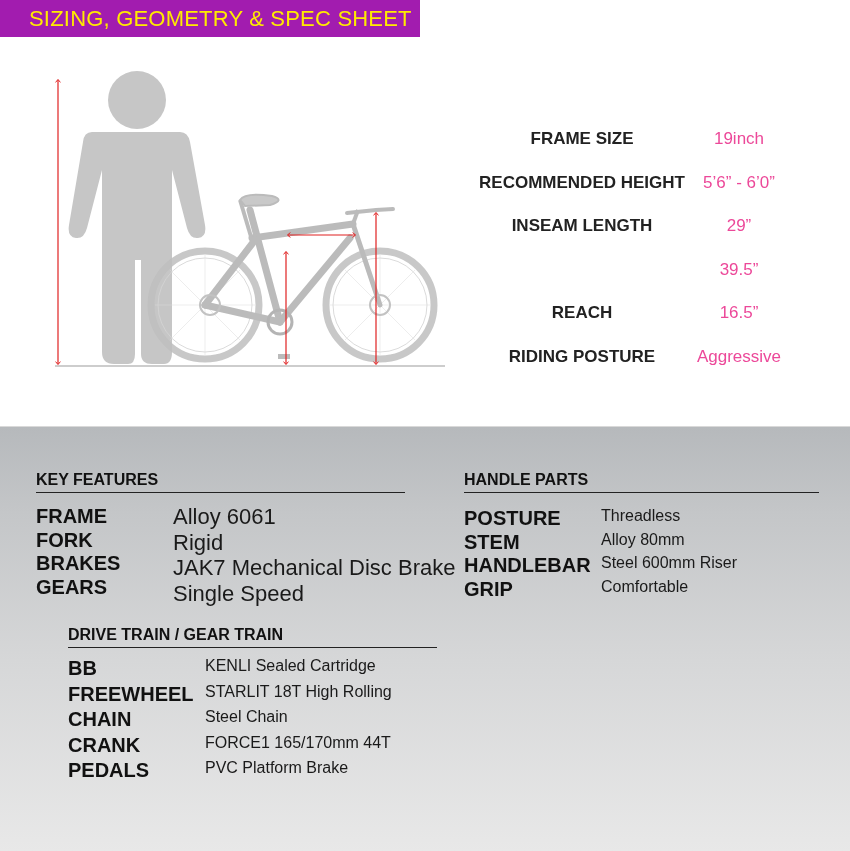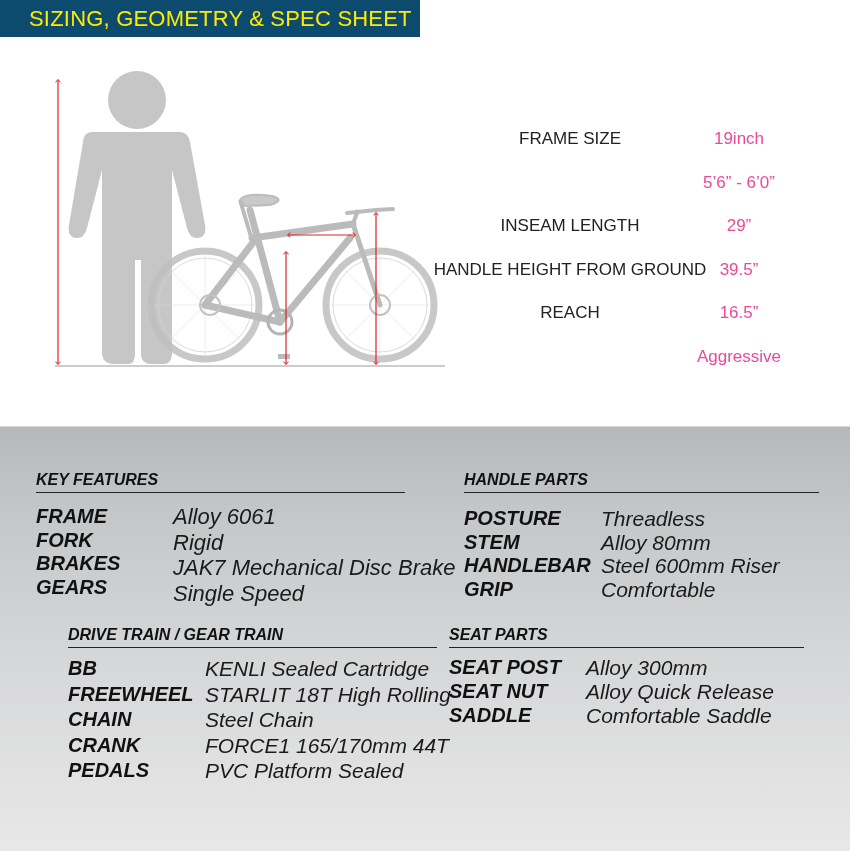--- a/index.html
+++ b/index.html
@@ -1,47 +1,47 @@
 <!DOCTYPE html>
 <html><head>
 <meta charset="utf-8">
 <style>
   * { margin: 0; padding: 0; box-sizing: border-box; }
   html, body { width: 850px; height: 851px; overflow: hidden; background: #ffffff; }
   body { font-family: "Liberation Sans", "DejaVu Sans", sans-serif; color: #1a1a1a; position: relative; }
 
   .title-banner {
     position: absolute; left: 0; top: 0; width: 420px; height: 37px;
-    background: #0c4a6e; color: #ffea00;
+    background: #a21caf; color: #ffea00;
     font-size: 22px; font-weight: normal; letter-spacing: 0.2px;
     display: flex; align-items: center; padding-left: 29px;
   }
 
   .illustration { position: absolute; left: 40px; top: 60px; width: 420px; height: 320px; }
 
   .geometry { position: absolute; left: 430px; top: 120px; width: 400px; }
   .geo-row { position: absolute; left: 0; width: 400px; height: 24px; font-size: 17px; }
   .geo-label { position: absolute; right: 260px; transform: translateX(50%); white-space: nowrap; color: #222; text-align: center; }
-  .geo-label { left: 140px; right: auto; transform: translateX(-50%); }
+  .geo-label { left: 152px; right: auto; transform: translateX(-50%); font-weight: bold; }
   .geo-value { position: absolute; left: 309px; transform: translateX(-50%); white-space: nowrap; font-weight: normal; color: #ec4899; }
 
   .specs {
     position: absolute; left: 0; top: 426px; width: 850px; height: 425px;
     background: linear-gradient(180deg, #b6b9bc 0%, #c4c6c8 20%, #d6d7d8 55%, #e8e8e8 100%);
     border-top: 1px solid #d9d9d9;
   }
 
-  .section { position: absolute; font-style: italic; }
+  .section { position: absolute; }
   .section-title {
     font-size: 16px; font-weight: bold; color: #111; padding-bottom: 2px;
     border-bottom: 1.5px solid #222; height: 24px; line-height: 22px;
   }
   .spec-row { position: absolute; left: 0; white-space: nowrap; }
   .spec-key { position: absolute; left: 0; font-weight: bold; font-size: 20px; color: #111; }
-  .spec-val { position: absolute; font-size: 21px; color: #1a1a1a; }
+  .spec-val { position: absolute; font-size: 16px; color: #1a1a1a; }
   .big .spec-val { font-size: 22px; }
 </style>
 </head>
 <body>
 
 <div class="title-banner">
   <span>SIZING, GEOMETRY &amp; SPEC SHEET</span>
 </div>
 
 <svg class="illustration" viewBox="0 0 420 320" xmlns="http://www.w3.org/2000/svg">
@@ -99,35 +99,36 @@
   <line x1="246" y1="192" x2="246" y2="304" stroke="#e02020" stroke-width="1.2" marker-start="url(#ah)" marker-end="url(#ah)"></line>
   <line x1="336" y1="153" x2="336" y2="304" stroke="#e02020" stroke-width="1.2" marker-start="url(#ah)" marker-end="url(#ah)"></line>
 </svg>
 
 <div class="geometry">
   <div class="geo-row" style="top:9px">
     <span class="geo-label">FRAME SIZE</span>
     <span class="geo-value">19inch</span>
   </div>
   <div class="geo-row" style="top:53px">
+    <span class="geo-label">RECOMMENDED HEIGHT</span>
     <span class="geo-value">5’6” - 6’0”</span>
   </div>
   <div class="geo-row" style="top:96px">
     <span class="geo-label">INSEAM LENGTH</span>
     <span class="geo-value">29”</span>
   </div>
   <div class="geo-row" style="top:140px">
-    <span class="geo-label">HANDLE HEIGHT FROM GROUND</span>
     <span class="geo-value">39.5”</span>
   </div>
   <div class="geo-row" style="top:183px">
     <span class="geo-label">REACH</span>
     <span class="geo-value">16.5”</span>
   </div>
   <div class="geo-row" style="top:227px">
+    <span class="geo-label">RIDING POSTURE</span>
     <span class="geo-value">Aggressive</span>
   </div>
 </div>
 
 <div class="specs">
 
   <div class="section big" style="left:36px; top:42px; width:369px; height:140px;">
     <div class="section-title">KEY FEATURES</div>
     <div class="spec-row" style="top:36px">
       <span class="spec-key">FRAME</span>
@@ -160,21 +161,21 @@
     <div class="spec-row" style="top:84px">
       <span class="spec-key">CHAIN</span>
       <span class="spec-val" style="left:137px">Steel Chain</span>
     </div>
     <div class="spec-row" style="top:110px">
       <span class="spec-key">CRANK</span>
       <span class="spec-val" style="left:137px">FORCE1 165/170mm 44T</span>
     </div>
     <div class="spec-row" style="top:135px">
       <span class="spec-key">PEDALS</span>
-      <span class="spec-val" style="left:137px">PVC Platform Sealed</span>
+      <span class="spec-val" style="left:137px">PVC Platform Brake</span>
     </div>
   </div>
 
   <div class="section" style="left:449px; top:42px; width:355px; height:140px;margin-left:15px;">
     <div class="section-title">HANDLE PARTS</div>
     <div class="spec-row" style="top:38px">
       <span class="spec-key">POSTURE</span>
       <span class="spec-val" style="left:137px">Threadless</span>
     </div>
     <div class="spec-row" style="top:62px">
@@ -184,30 +185,15 @@
     <div class="spec-row" style="top:85px">
       <span class="spec-key">HANDLEBAR</span>
       <span class="spec-val" style="left:137px">Steel 600mm Riser</span>
     </div>
     <div class="spec-row" style="top:109px">
       <span class="spec-key">GRIP</span>
       <span class="spec-val" style="left:137px">Comfortable</span>
     </div>
   </div>
 
-  <div class="section" style="left:449px; top:197px; width:355px; height:110px;">
-    <div class="section-title">SEAT PARTS</div>
-    <div class="spec-row" style="top:32px">
-      <span class="spec-key">SEAT POST</span>
-      <span class="spec-val" style="left:137px">Alloy 300mm</span>
-    </div>
-    <div class="spec-row" style="top:56px">
-      <span class="spec-key">SEAT NUT</span>
-      <span class="spec-val" style="left:137px">Alloy Quick Release</span>
-    </div>
-    <div class="spec-row" style="top:80px">
-      <span class="spec-key">SADDLE</span>
-      <span class="spec-val" style="left:137px">Comfortable Saddle</span>
-    </div>
-  </div>
 
 
 </div>
 
 </body></html>

